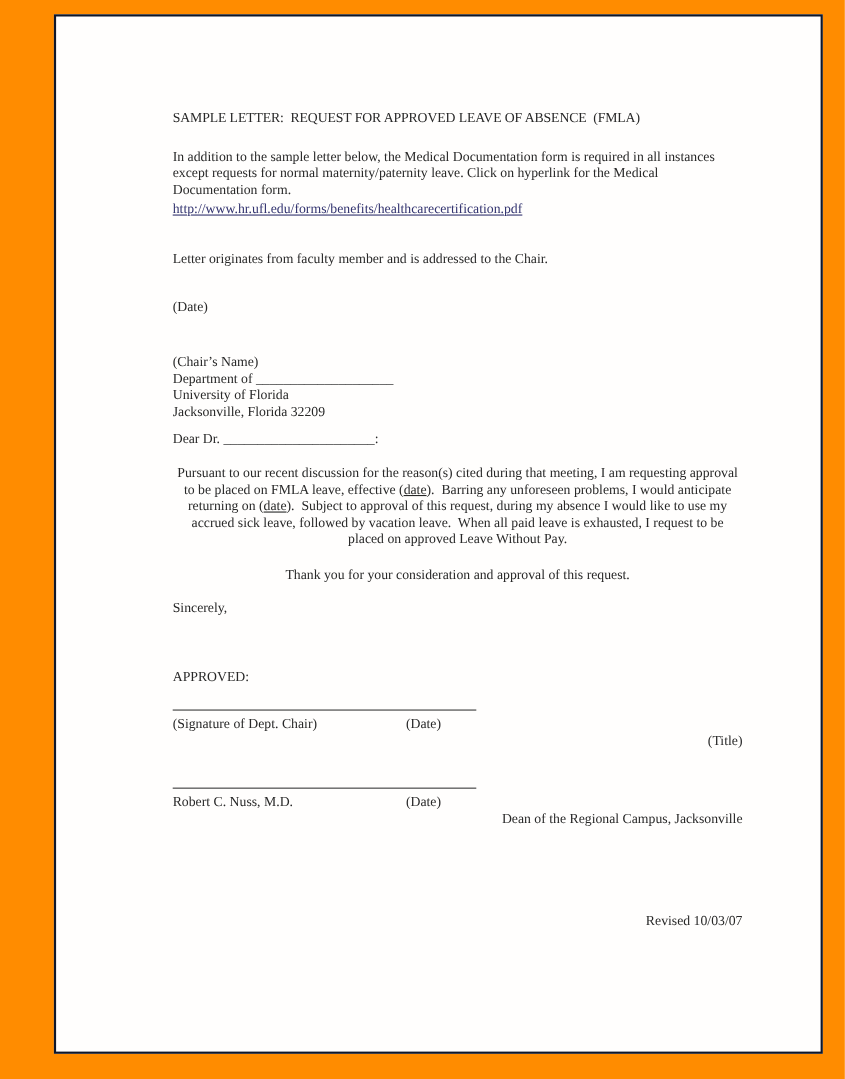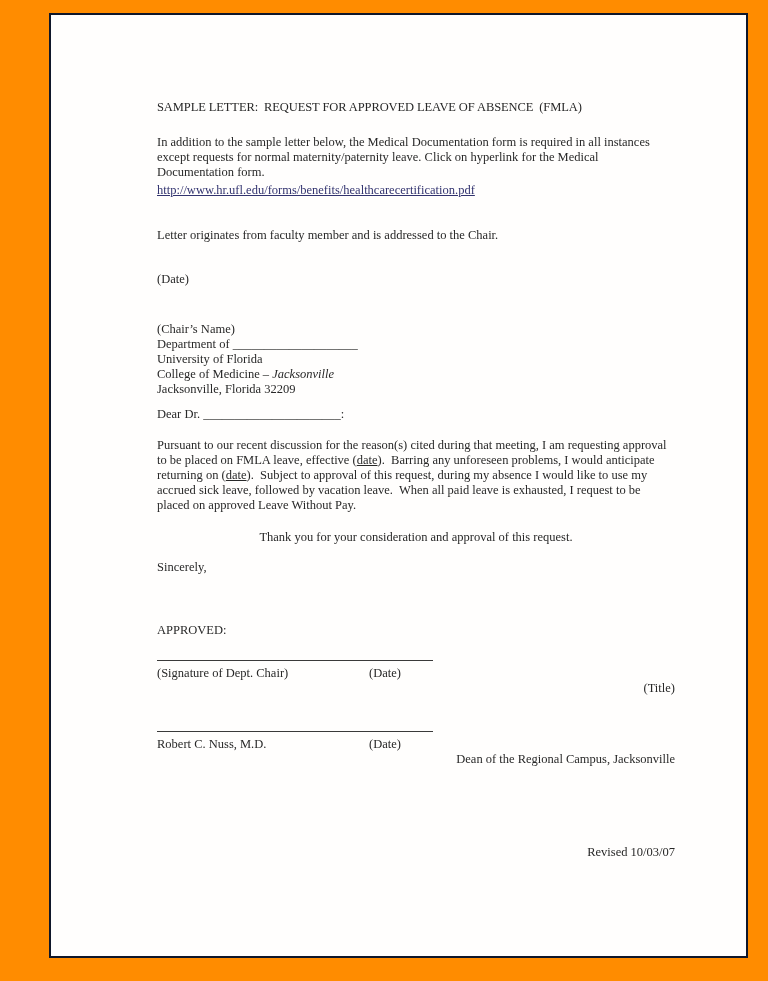--- a/index.html
+++ b/index.html
@@ -30,21 +30,21 @@
   .title { margin-top: 0; letter-spacing: -0.1px; }
   .intro { margin-top: 20px; }
   .doc-link {
     display: inline-block; margin-top: 3px;
     color: #32336f; text-decoration: underline;
   }
   .origin { margin-top: 30px; }
   .date-ph { margin-top: 29px; }
   .address { margin-top: 35px; }
   .salutation { margin-top: 10px; }
-  .body-par { margin-top: 16px; }
+  .body-par { margin-top: 16px; text-align: center; }
   .thanks { margin-top: 17px; text-align: center; }
   .closing { margin-top: 15px; }
   .signed-note { margin-top: 42px; }
   .approved { margin-top: 48px; }
   .sig-rule {
     margin-top: 22px;
     width: 276px; height: 0;
     border-top: 1.5px solid #3a3a3a;
   }
   .sig-rule.second { margin-top: 35px; }
@@ -71,21 +71,20 @@
     <a class="doc-link" href="#" data-bind="letter.link" title="http://www.hr.ufl.edu/forms/benefits/healthcarecertification.pdf">http://www.hr.ufl.edu/forms/benefits/healthcarecertification.pdf</a>
 
     <div class="origin" data-bind="letter.origin_note">Letter originates from faculty member and is addressed to the Chair.</div>
 
     <div class="date-ph" data-bind="letter.date_placeholder">(Date)</div>
 
     <div class="address">
       <div data-bind="letter.address.chair_name">(Chair’s Name)</div>
       <div><span data-bind="letter.address.department_label">Department of </span><span data-bind="letter.address.department_blank">____________________</span></div>
       <div data-bind="letter.address.university">University of Florida</div>
-      <div><span data-bind="letter.address.college_prefix">College of Medicine – </span><span class="italic" data-bind="letter.address.college_campus">Jacksonville</span></div>
       <div data-bind="letter.address.city">Jacksonville, Florida 32209</div>
     </div>
 
     <div class="salutation"><span data-bind="letter.salutation.prefix">Dear Dr. </span><span data-bind="letter.salutation.blank">______________________</span><span data-bind="letter.salutation.suffix">:</span></div>
 
     <div class="body-par"><span data-bind="letter.body.part1">Pursuant to our recent discussion for the reason(s) cited during that meeting, I am requesting approval to be placed on FMLA leave, effective (</span><span class="u-date" data-bind="letter.body.date1">date</span><span data-bind="letter.body.part2">).  Barring any unforeseen problems, I would anticipate returning on (</span><span class="u-date" data-bind="letter.body.date2">date</span><span data-bind="letter.body.part3">).  Subject to approval of this request, during my absence I would like to use my accrued sick leave, followed by vacation leave.  When all paid leave is exhausted, I request to be placed on approved Leave Without Pay.</span></div>
 
     <div class="thanks" data-bind="letter.thanks">Thank you for your consideration and approval of this request.</div>
 
     <div class="closing" data-bind="letter.closing">Sincerely,</div>

